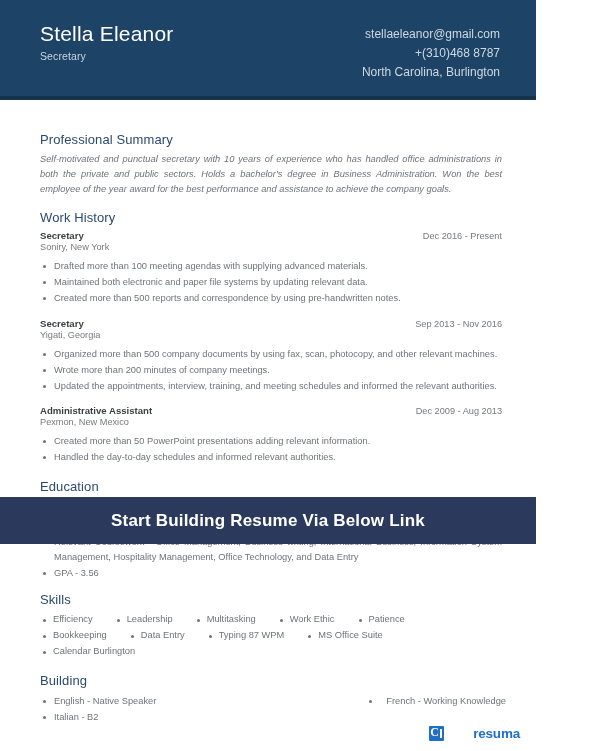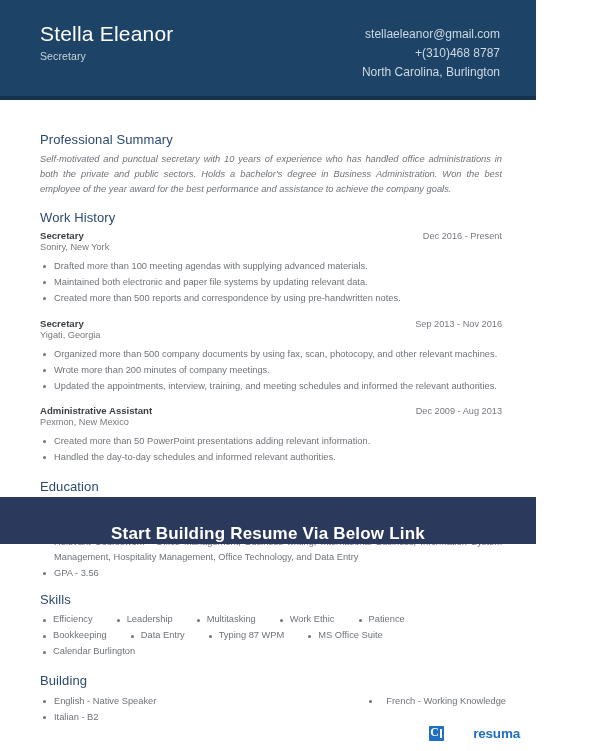--- a/index.html
+++ b/index.html
@@ -132,21 +132,21 @@
   .sec-edu { margin-top: 14px; }
 
   
   .banner {
     position: absolute;
     left: 0; right: 0;
     top: 497px;
     height: 47px;
     background: #2b3a5c;
     display: flex;
-    align-items: flex-end;
+    align-items: center;
     justify-content: center;
     z-index: 20;
   }
   .banner-text {
     color: #ffffff;
     font-size: 17px;
     font-weight: bold;
     letter-spacing: .2px;
   }
 

